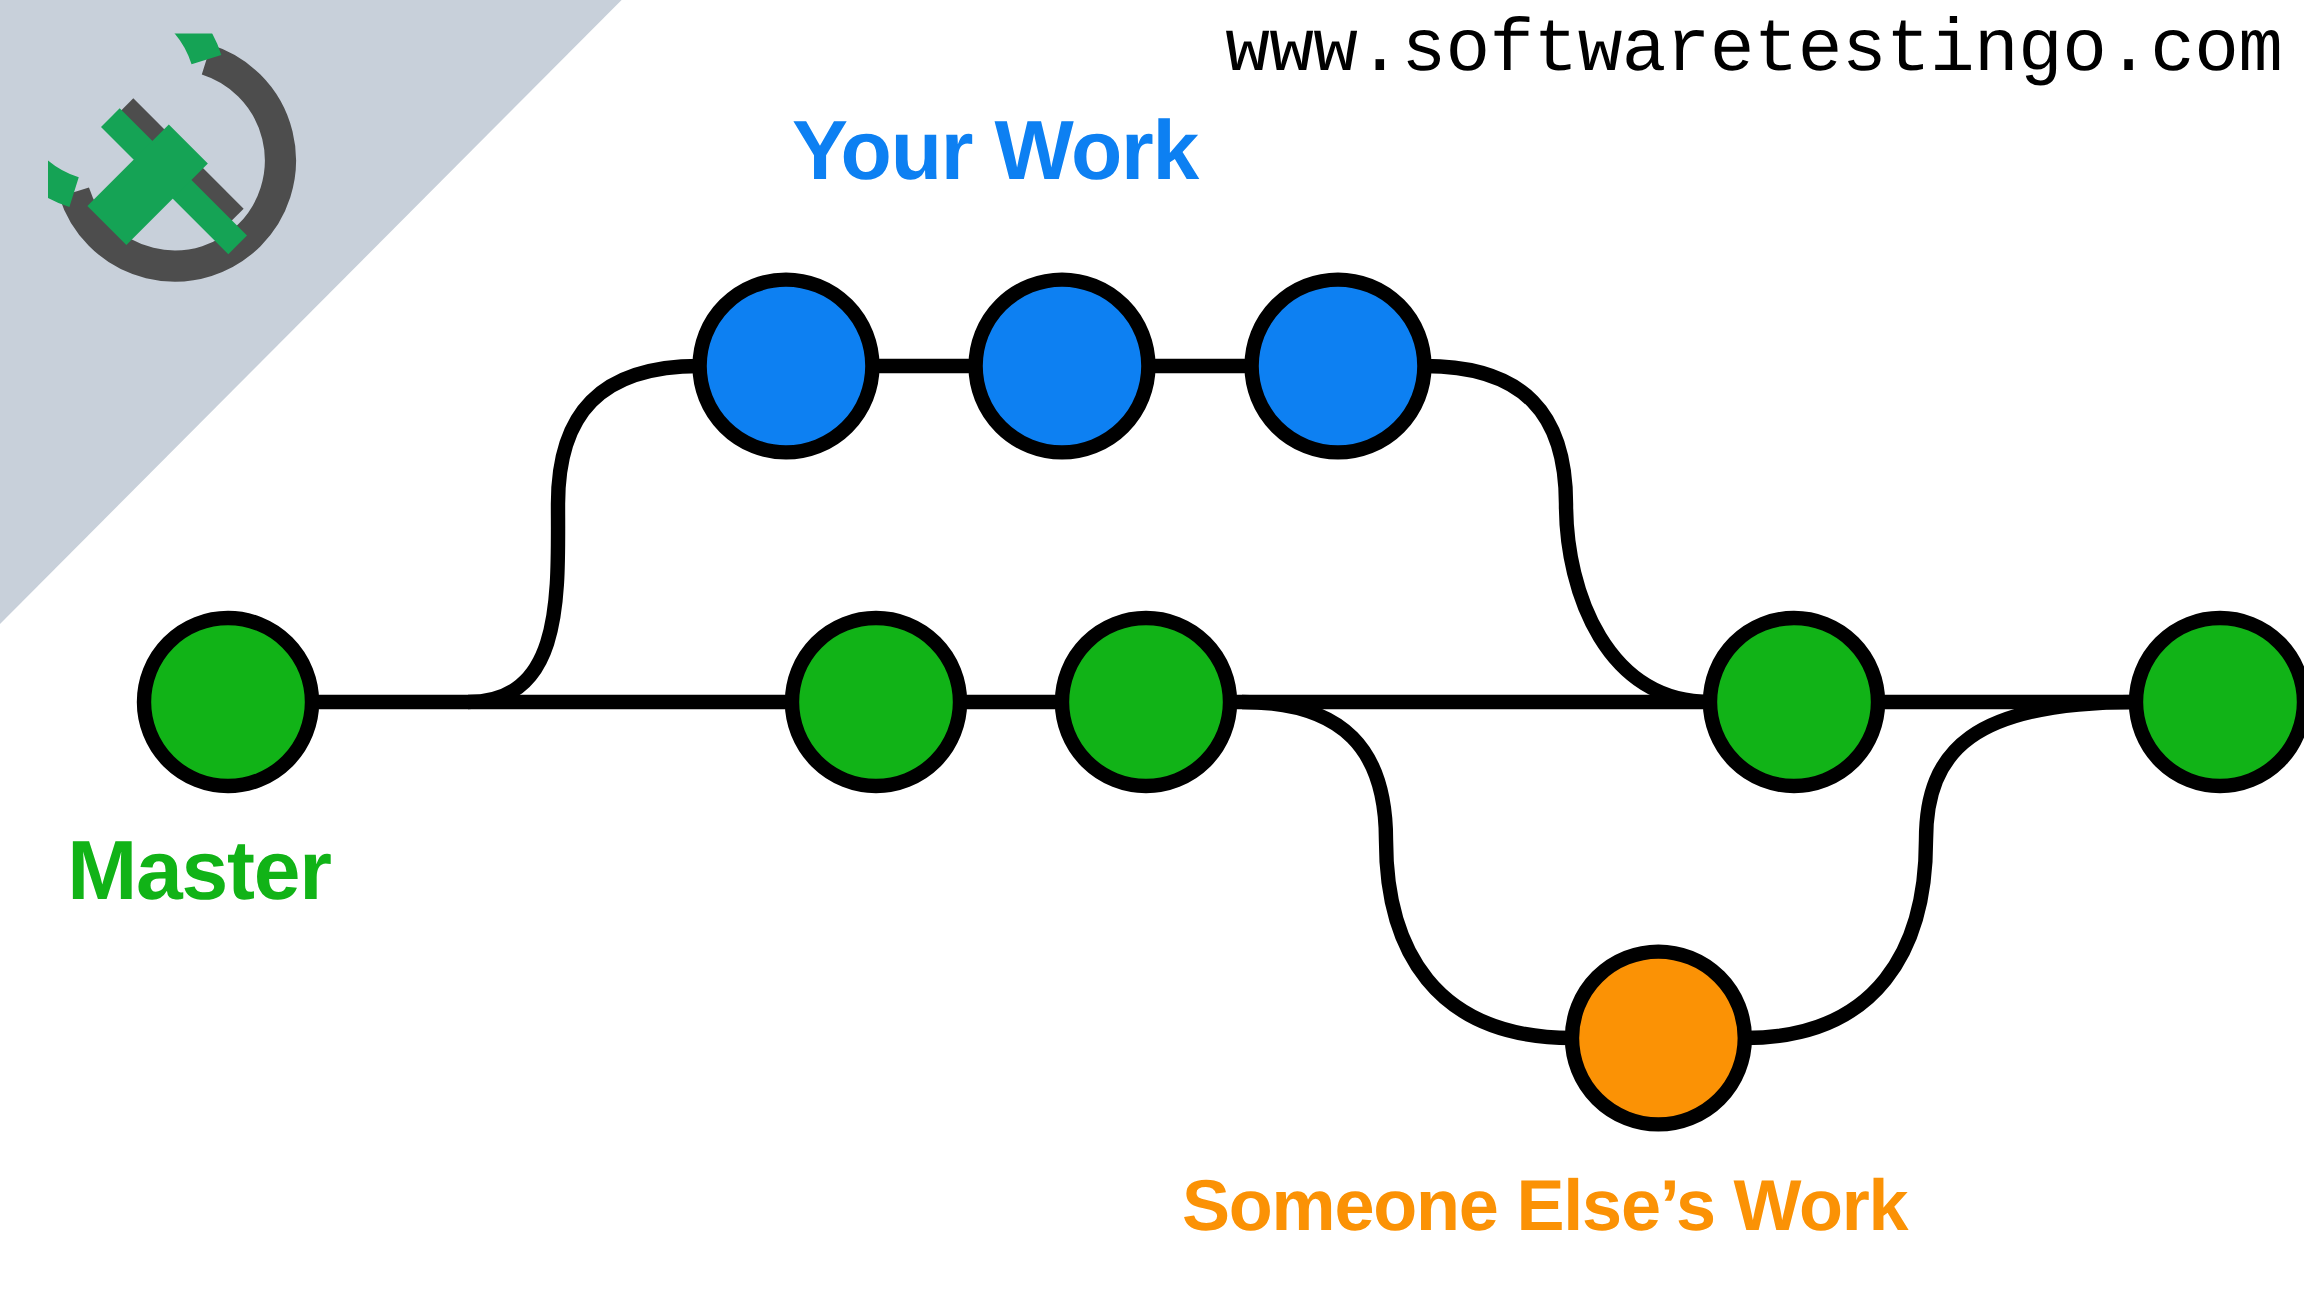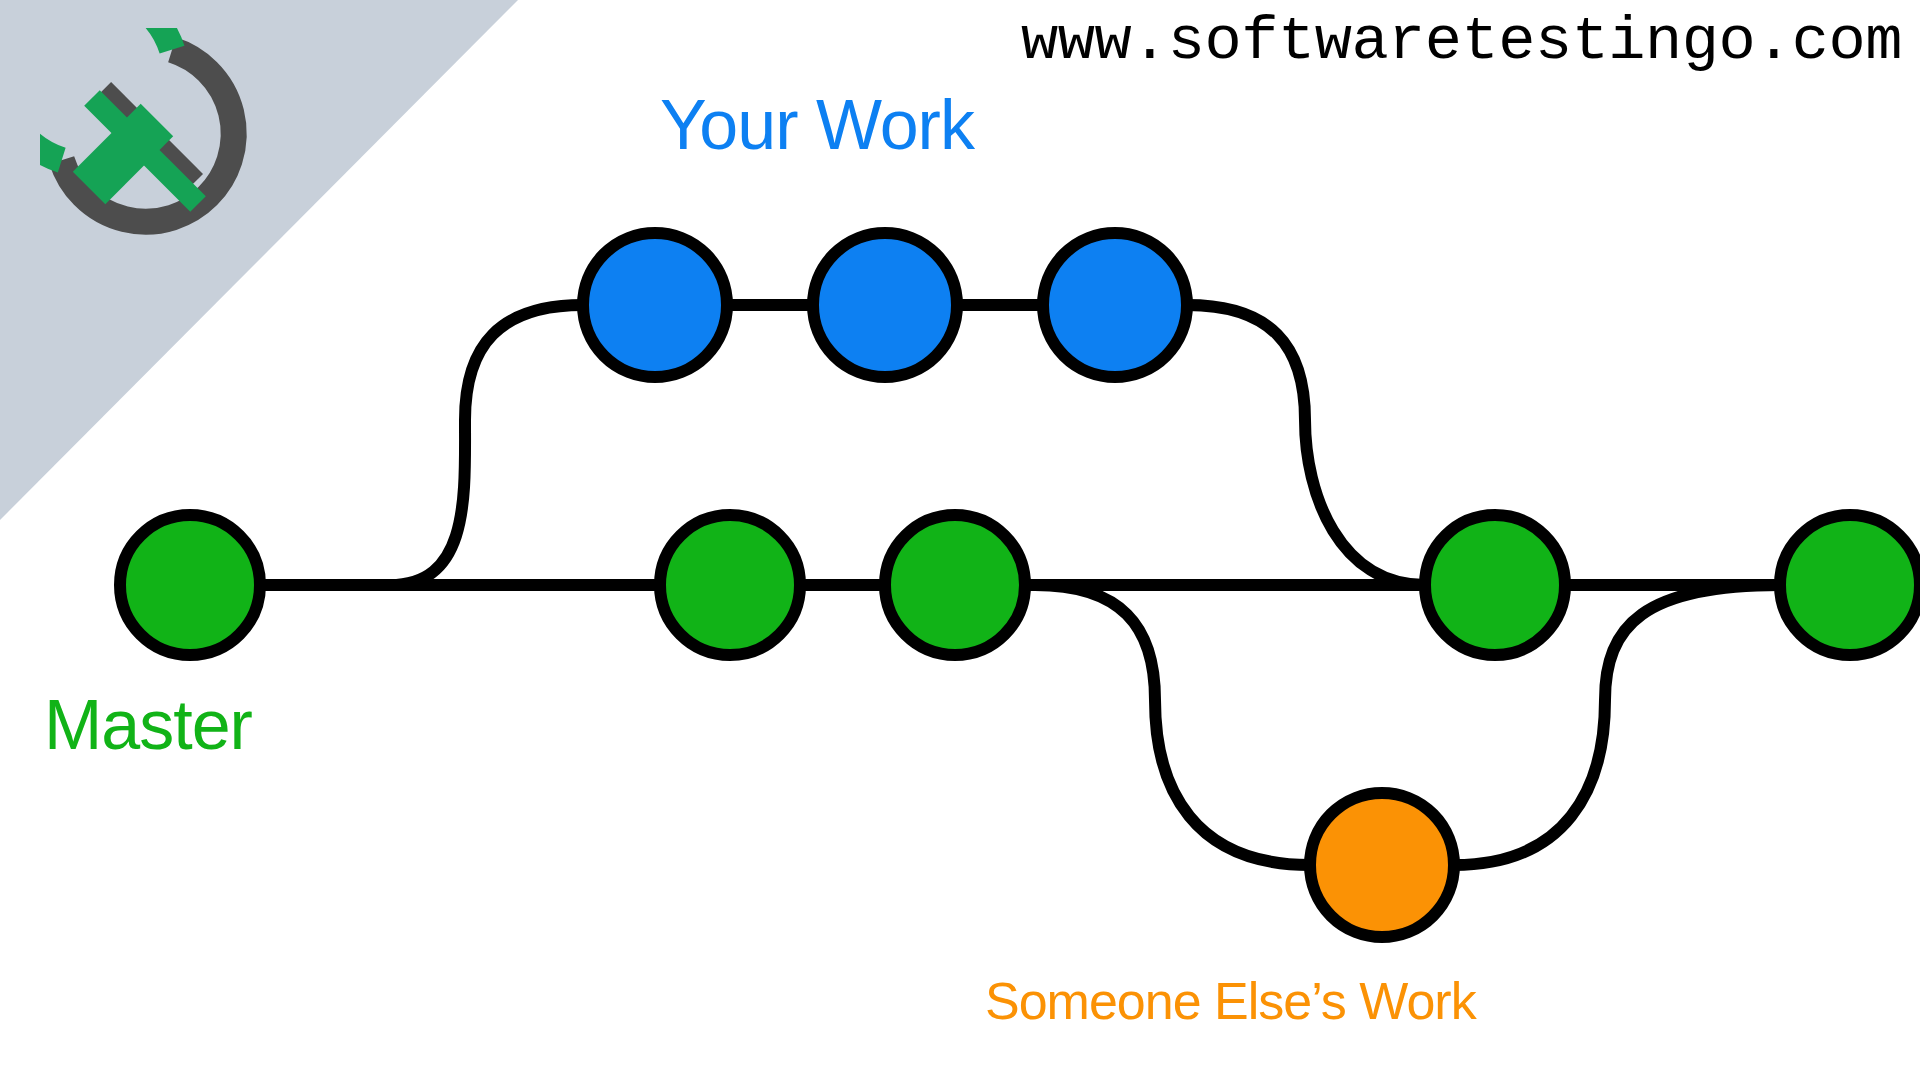--- a/index.html
+++ b/index.html
@@ -25,41 +25,41 @@
     position: absolute;
     left: 0; top: 0;
     width: 1920px;
     height: 1080px;
     display: block;
   }
   .label {
     position: absolute;
     white-space: nowrap;
     line-height: 1;
-    font-weight: normal;
+    font-weight: bold;
     text-align: center;
   }
   #label-your-work {
     left: 660px;
     top: 90px;
     font-size: 70px;
     letter-spacing: -1px;
     color: #0d80f2;
   }
   #label-master {
-    left: 44px;
+    left: 56px;
     top: 690px;
     font-size: 70px;
     letter-spacing: -1px;
     color: #11b317;
   }
   #label-someone-else {
     left: 985px;
     top: 975px;
-    font-size: 52px;
+    font-size: 60px;
     letter-spacing: -1px;
     color: #fb9205;
   }
   #watermark {
     position: absolute;
     right: 18px;
     top: 6px;
     font-size: 62px;
     font-weight: normal;
     color: #000000;

